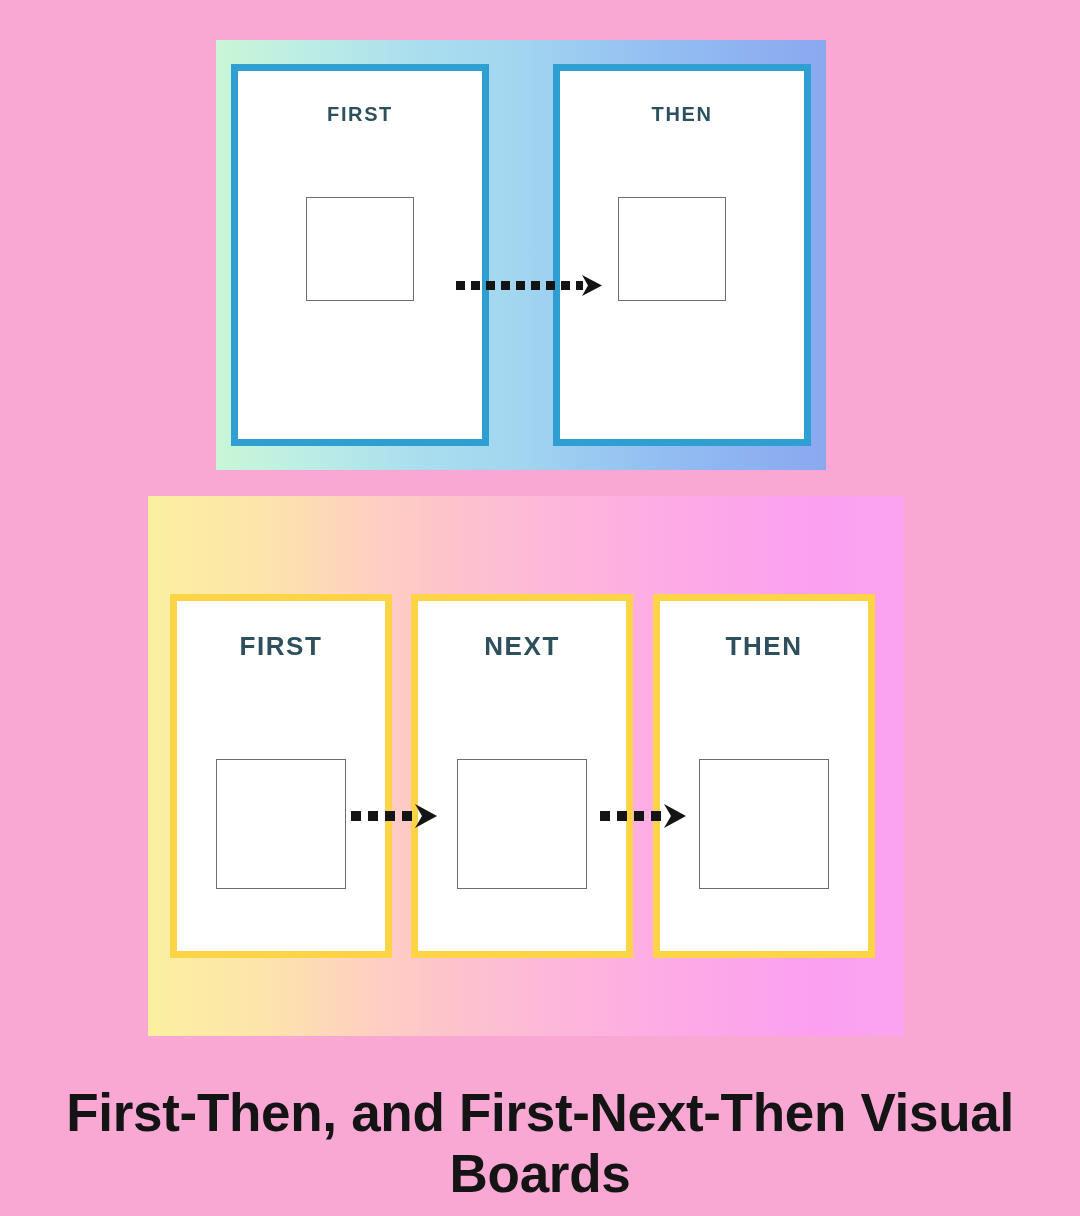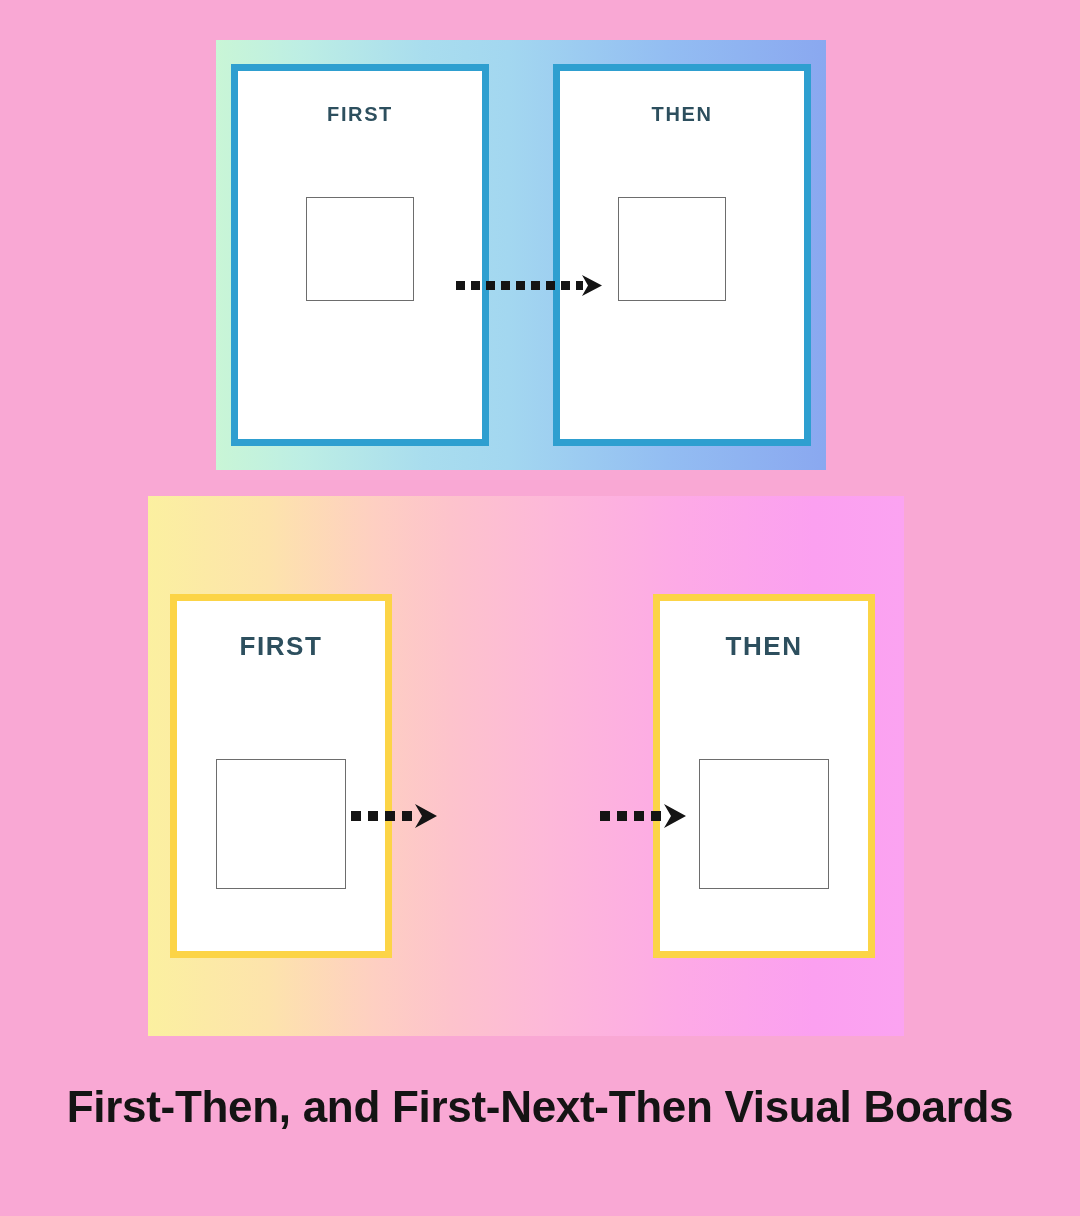--- a/index.html
+++ b/index.html
@@ -151,21 +151,21 @@
   .fnt-arrow.a1 { left: 203px; }
   .fnt-arrow.a2 { left: 452px; }
 
   
   .caption {
     position: absolute;
     left: 0;
     right: 0;
     top: 1082px;
     text-align: center;
-    font-size: 44px;
+    font-size: 53px;
     font-weight: 700;
     color: #141414;
     font-family: "Liberation Sans", sans-serif;
     letter-spacing: -0.3px;
   }
 </style>
 </head>
 <body>
 
 <div class="page">
@@ -201,20 +201,24 @@
 
   </div>
 
   <div class="board-fnt">
 
     <div class="fnt-card c1">
       <div class="fnt-label">FIRST</div>
       <div class="fnt-slot"></div>
     </div>
 
+    <div class="fnt-card c2">
+      <div class="fnt-label">NEXT</div>
+      <div class="fnt-slot"></div>
+    </div>
 
     <div class="fnt-card c3">
       <div class="fnt-label">THEN</div>
       <div class="fnt-slot"></div>
     </div>
 
     <div class="fnt-arrow a1">
       <svg width="86" height="26" viewBox="0 0 86 26" xmlns="http://www.w3.org/2000/svg">
         <g fill="#141414">
           <rect x="0" y="9" width="10" height="10"></rect>

